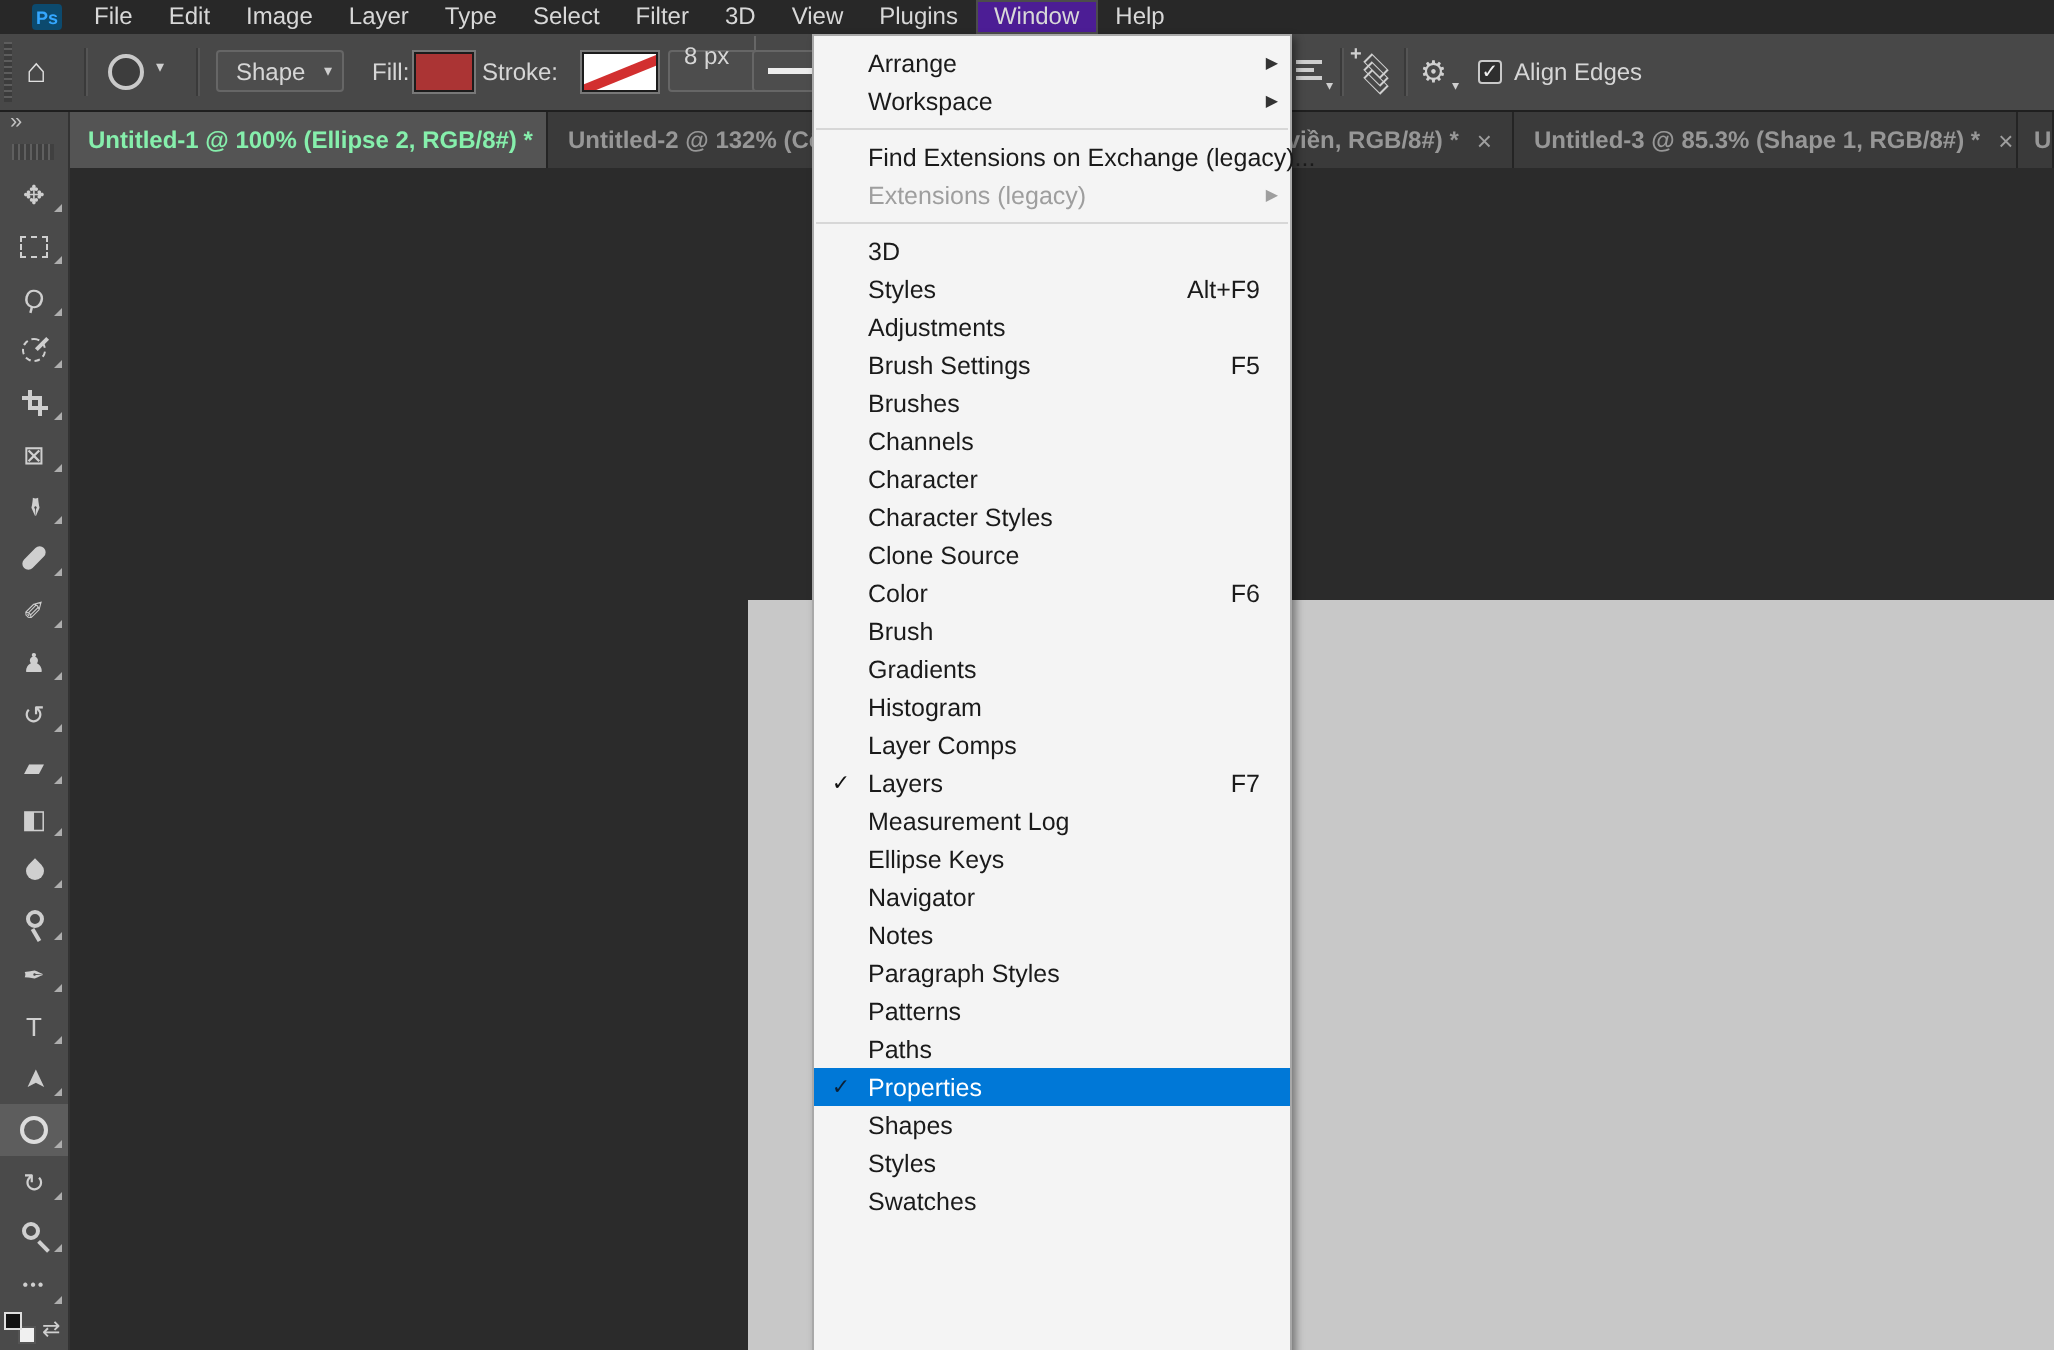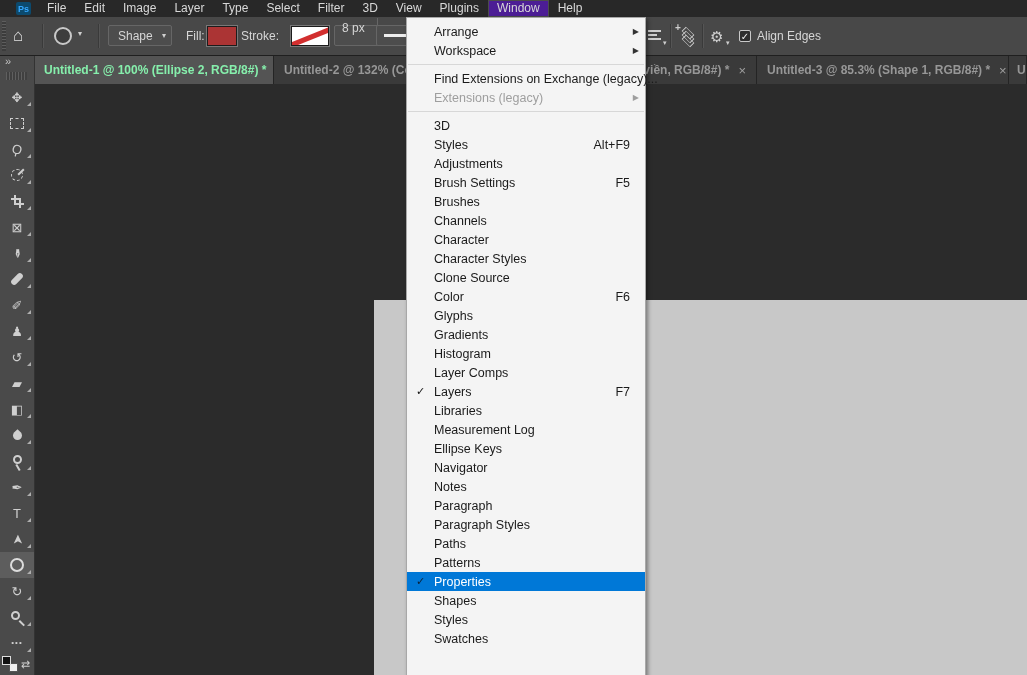--- a/index.html
+++ b/index.html
@@ -382,74 +382,66 @@
         <span class="mi-check"></span>
         <span class="mi-label">Clone Source</span>
       </div>
       <div class="menu-item">
         <span class="mi-check"></span>
         <span class="mi-label">Color</span>
         <span class="mi-shortcut">F6</span>
       </div>
       <div class="menu-item">
         <span class="mi-check"></span>
-        <span class="mi-label">Glyphs</span>
+        <span class="mi-label">Brush</span>
       </div>
       <div class="menu-item">
         <span class="mi-check"></span>
         <span class="mi-label">Gradients</span>
       </div>
       <div class="menu-item">
         <span class="mi-check"></span>
         <span class="mi-label">Histogram</span>
       </div>
       <div class="menu-item">
         <span class="mi-check"></span>
         <span class="mi-label">Layer Comps</span>
       </div>
       <div class="menu-item">
         <span class="mi-check">✓</span>
         <span class="mi-label">Layers</span>
         <span class="mi-shortcut">F7</span>
       </div>
       <div class="menu-item">
         <span class="mi-check"></span>
-        <span class="mi-label">Libraries</span>
-      </div>
-      <div class="menu-item">
-        <span class="mi-check"></span>
         <span class="mi-label">Measurement Log</span>
       </div>
       <div class="menu-item">
         <span class="mi-check"></span>
         <span class="mi-label">Ellipse Keys</span>
       </div>
       <div class="menu-item">
         <span class="mi-check"></span>
         <span class="mi-label">Navigator</span>
       </div>
       <div class="menu-item">
         <span class="mi-check"></span>
         <span class="mi-label">Notes</span>
       </div>
       <div class="menu-item">
         <span class="mi-check"></span>
-        <span class="mi-label">Paragraph</span>
-      </div>
-      <div class="menu-item">
-        <span class="mi-check"></span>
         <span class="mi-label">Paragraph Styles</span>
       </div>
       <div class="menu-item">
         <span class="mi-check"></span>
+        <span class="mi-label">Patterns</span>
+      </div>
+      <div class="menu-item">
+        <span class="mi-check"></span>
         <span class="mi-label">Paths</span>
-      </div>
-      <div class="menu-item">
-        <span class="mi-check"></span>
-        <span class="mi-label">Patterns</span>
       </div>
       <div class="menu-item hl">
         <span class="mi-check">✓</span>
         <span class="mi-label">Properties</span>
       </div>
       <div class="menu-item">
         <span class="mi-check"></span>
         <span class="mi-label">Shapes</span>
       </div>
       <div class="menu-item">

